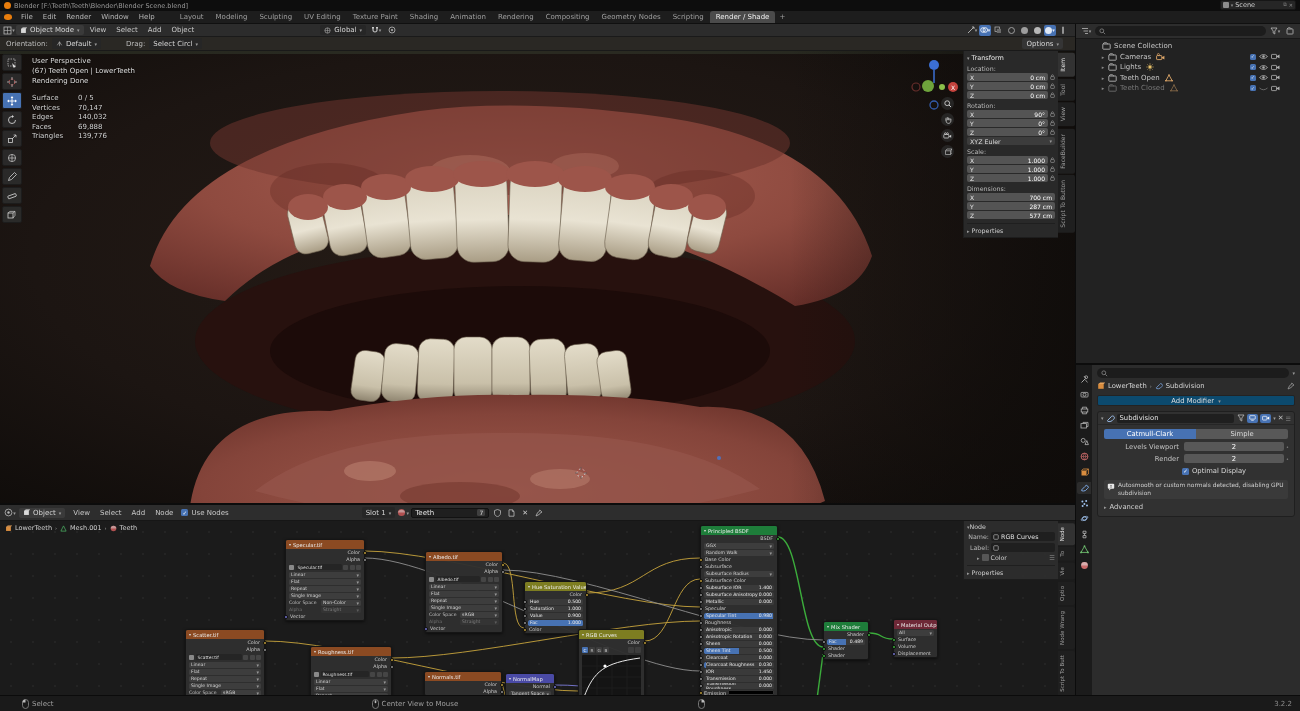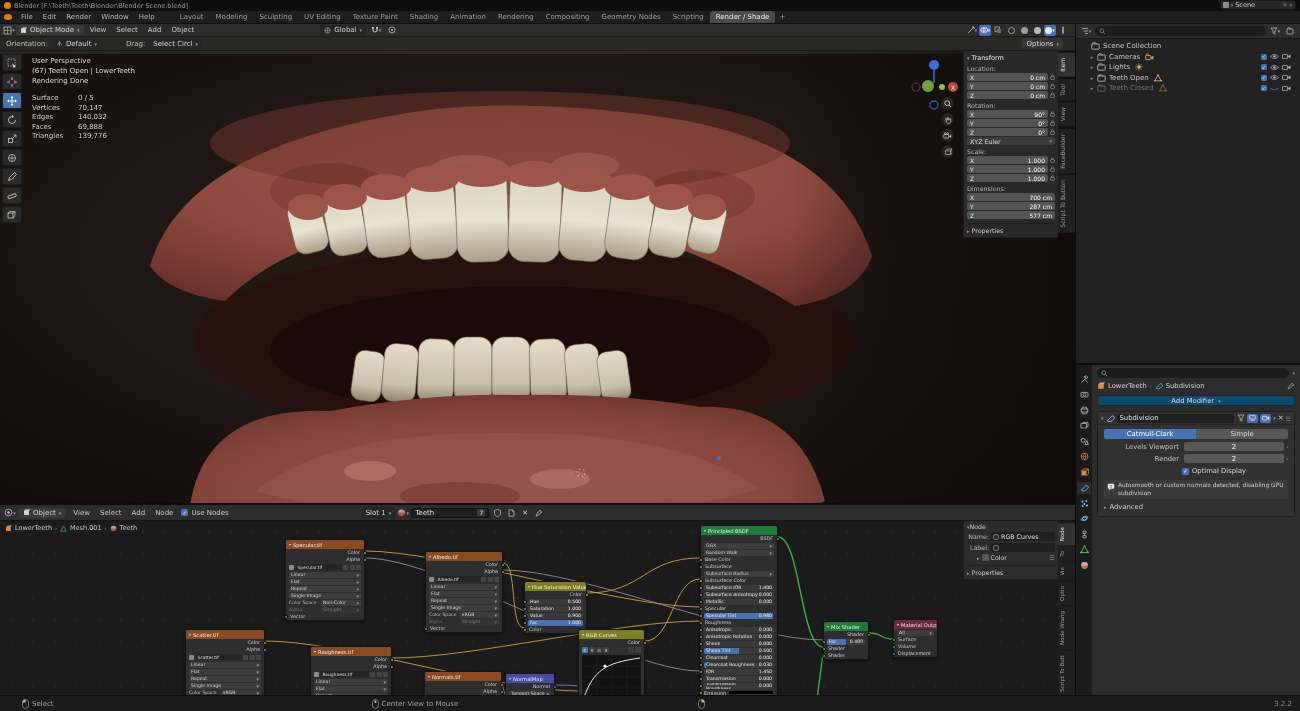--- a/index.html
+++ b/index.html
@@ -126,21 +126,21 @@
 .nefield{background:#1f1f1f;border-radius:2px;height:9px;flex:1;display:flex;align-items:center;gap:2px;padding:0 2px;color:#e0e0e0;}
 .nerow{display:flex;align-items:center;gap:2px;margin:2px 0;}
 .nerow .lb{width:22px;text-align:right;color:#b9b9b9;flex:none;}
 .ne-tabs{position:absolute;right:0;top:0;width:17px;display:flex;flex-direction:column;gap:2px;padding-top:2px;z-index:6;}
 .ne-tabs .vtab{font-size:5.5px;padding:4px 1px;}
 
 
 .outliner{height:341px;background:#222;display:flex;flex-direction:column;flex:none;border-bottom:2px solid #0c0c0c;}
 .ol-header{height:15px;background:#2d2d2d;border-bottom:1px solid #191919;display:flex;align-items:center;gap:3px;padding:0 4px;flex:none;}
 .searchbox{flex:1;height:10px;background:#1c1c1c;border-radius:5px;display:flex;align-items:center;gap:2px;padding:0 4px;color:#8a8a8a;}
-.ol-tree{padding:2px 4px;font-size:7px;}
+.ol-tree{padding:2px 15px;font-size:7px;}
 .ol-row{height:10.5px;display:flex;align-items:center;gap:2px;padding:0 3px;color:#c5c5c5;}
 .ol-row.dim{color:#767676;}
 .ol-row .arr{width:6px;color:#8a8a8a;font-size:5px;text-align:center;flex:none;}
 .ol-row .lbl{margin-left:1px;}
 .ol-toggles{margin-left:auto;display:flex;gap:3px;align-items:center;padding-right:2px;}
 
 
 .properties{flex:1;display:flex;min-height:0;background:#2c2c2c;}
 .ptab-strip{width:16px;background:#1b1b1b;display:flex;flex-direction:column;align-items:center;gap:3.5px;padding-top:8px;flex:none;}
 .ptab{width:14px;height:12px;border-radius:2px 0 0 2px;display:flex;align-items:center;justify-content:center;}

